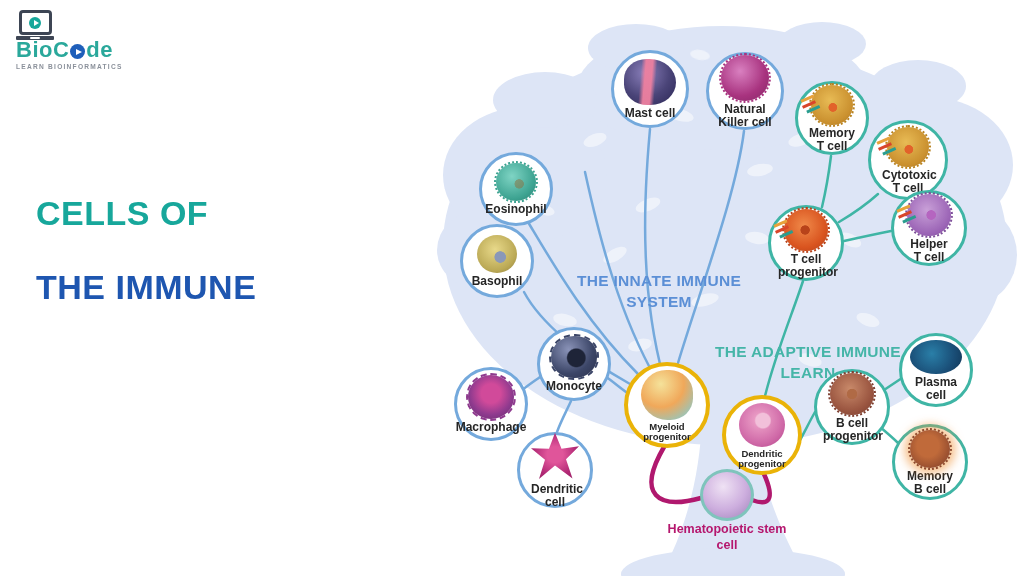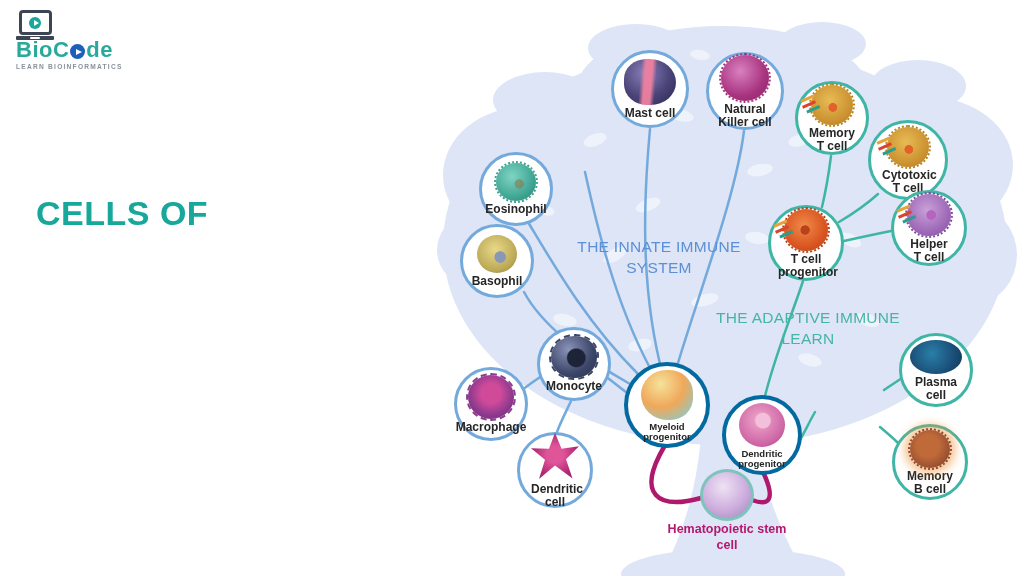--- a/index.html
+++ b/index.html
@@ -20,29 +20,29 @@
   .play-o::after{content:"";border-left:6px solid #fff;border-top:3.5px solid transparent;border-bottom:3.5px solid transparent;margin-left:2px;}
   .tagline{font-size:6.6px;color:#8a909a;letter-spacing:1.25px;margin-top:2px;font-weight:bold;}
 
   
   .headline{position:absolute;left:36px;top:176px;z-index:5;font-weight:800;font-size:34px;letter-spacing:0.5px;line-height:74px;white-space:nowrap;}
   .headline .teal{color:#17a79b;}
   .headline .blue{color:#1e56b0;}
 
   
   .bg-svg{position:absolute;left:0;top:0;z-index:0;}
-  .section-title{position:absolute;z-index:1;font-weight:normal;font-size:15.5px;line-height:21px;text-align:center;letter-spacing:0.3px;}
+  .section-title{position:absolute;z-index:1;font-weight:bold;font-size:15.5px;line-height:21px;text-align:center;letter-spacing:0.3px;margin-top:34px;}
   .innate{left:568px;top:236px;width:182px;color:#5b8fd6;}
   .adaptive{left:712px;top:307px;width:192px;color:#45b5a8;}
 
   .node{position:absolute;z-index:2;border-radius:50%;background:#ffffff;box-sizing:border-box;
         display:flex;flex-direction:column;align-items:center;justify-content:center;text-align:center;padding-top:2px;}
   .node.b{border:3px solid #74a9dc;}
   .node.t{border:3px solid #3fb5a5;}
-  .node.m{border:4px solid #0369a1;}
+  .node.m{border:4px solid #eab308;}
   .label{font-weight:bold;font-size:12px;line-height:1.1;color:#262626;margin-top:2px;}
 
   .cell{position:relative;flex:none;width:40px;height:38px;border-radius:50%;}
   .c-mast{width:52px;height:46px;border-radius:46% 54% 52% 48%;
      background:linear-gradient(95deg,transparent 32%,rgba(238,128,160,.95) 40% 52%,transparent 60%),
      radial-gradient(circle at 40% 30%,#8a7fba,#4a4478 55%,#353060 85%);}
   .c-nk{width:48px;height:46px;outline:2px dotted #a8337f;
      background:radial-gradient(circle at 40% 35%,#d980c0,#a8337f 60%,#8c2a6b 90%);}
   .c-neutrophil{outline:2px dotted #9b4a9e;
      background:radial-gradient(circle at 45% 22%,#e06aa8 0 26%,#9b4a9e 62%,#6e3379 92%);}
@@ -164,20 +164,21 @@
           <span>BioC</span>
           <span class="play-o"></span>
           <span>de</span>
         </div>
       <div class="tagline">LEARN BIOINFORMATICS</div>
     </div>
   </div>
 
   <div class="headline">
     <div class="teal">CELLS OF</div>
+    <div class="blue">THE IMMUNE</div>
   </div>
 
   <div class="section-title innate">THE INNATE IMMUNE SYSTEM</div>
   <div class="section-title adaptive">THE ADAPTIVE IMMUNE LEARN</div>
 
   <div class="node b" style="left:611px;top:50px;width:78px;height:78px">
     <span class="cell c-mast"></span>
     <span class="label" style="max-width:62px">Mast cell</span>
   </div>
   <div class="node b" style="left:706px;top:52px;width:78px;height:78px">
@@ -222,20 +223,24 @@
         <i class="rec"></i>
       </span>
     <span class="label" style="max-width:42px">Helper T cell</span>
   </div>
   <div class="node t" style="left:768px;top:205px;width:76px;height:76px">
     <span class="cell c-tprog">
         <i class="rec"></i>
       </span>
     <span class="label" style="max-width:56px">T cell progenitor</span>
   </div>
+  <div class="node t" style="left:814px;top:369px;width:76px;height:76px">
+    <span class="cell c-bprog"></span>
+    <span class="label" style="max-width:58px">B cell progenitor</span>
+  </div>
   <div class="node t" style="left:899px;top:333px;width:74px;height:74px">
     <span class="cell c-plasma"></span>
     <span class="label" style="max-width:42px">Plasma cell</span>
   </div>
   <div class="node t" style="left:892px;top:424px;width:76px;height:76px">
     <span class="cell c-memoryb"></span>
     <span class="label" style="max-width:52px">Memory B cell</span>
   </div>
 
   <div class="node m" style="left:624px;top:362px;width:86px;height:86px">

